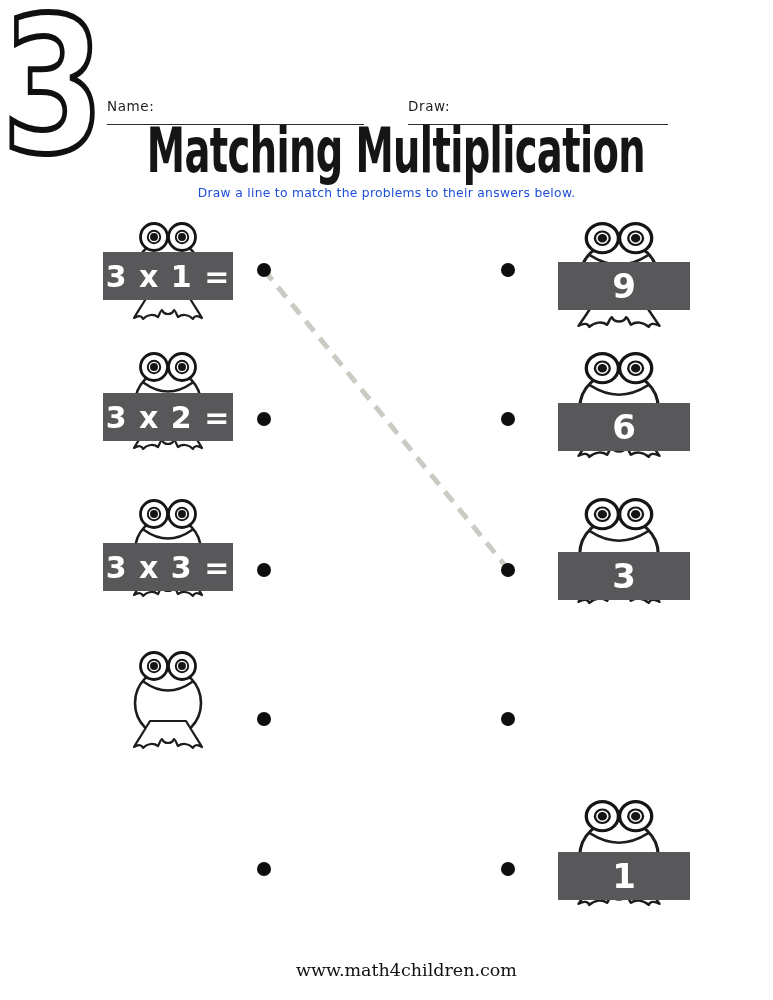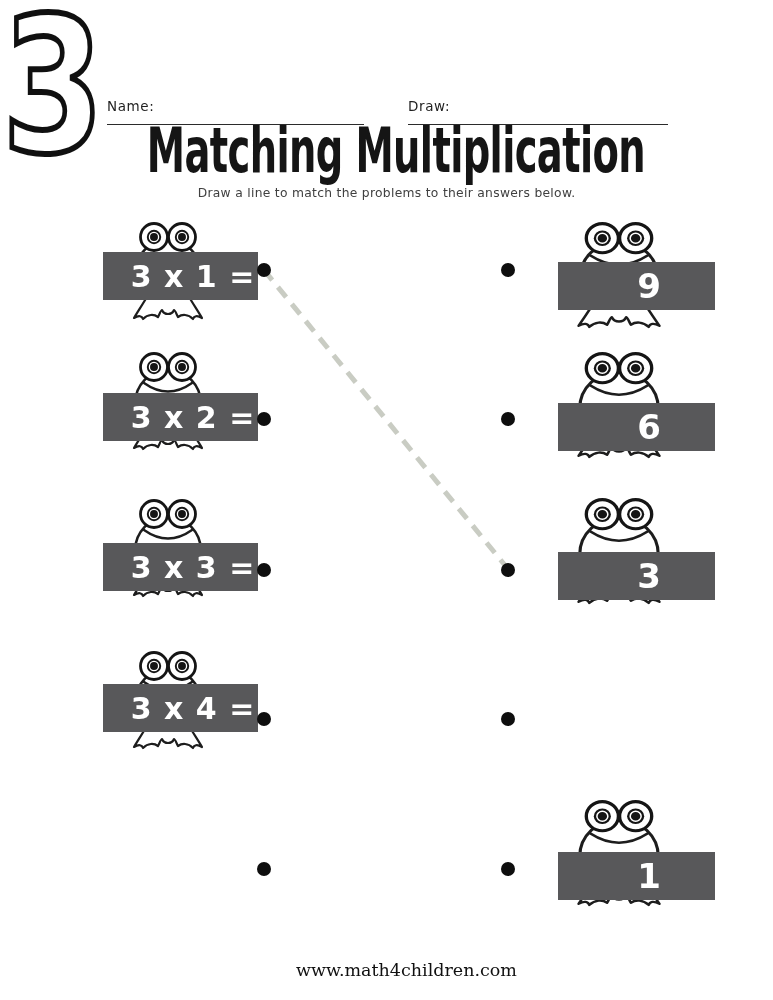--- a/index.html
+++ b/index.html
@@ -16,32 +16,32 @@
   .field-label{font-size:13.5px;letter-spacing:0.6px;color:#1f1f1f;}
   .write-line{margin-top:8px;height:1px;border-bottom:1.4px solid #2b2b2b;}
   .name-field{left:107px;width:257px;}
   .date-field{left:408px;width:260px;}
 
   
   .title{position:absolute;top:114px;left:0;width:100%;margin:0;text-align:center;
          font-size:62px;font-weight:700;letter-spacing:-1px;color:#151515;white-space:nowrap;
          transform:scaleX(0.62);transform-origin:50% 50%;}
   .subtitle{position:absolute;top:186px;left:0;width:100%;text-align:center;
-            font-size:12.3px;letter-spacing:0.3px;color:#404040;}
+            font-size:12.3px;letter-spacing:0.3px;color:#1d4ed8;}
 
   
   .line-layer{position:absolute;left:0;top:0;width:773px;height:1000px;z-index:1;pointer-events:none;}
   .match-line{stroke:var(--dash,#c9ccc3);stroke-width:5;stroke-dasharray:13 9;}
 
   
   .item{position:absolute;z-index:2;}
   .frog{position:absolute;top:0;overflow:visible;}
   .sign{position:absolute;left:0;height:48px;display:flex;align-items:center;justify-content:center;
         background:var(--sign-bg,#58585A);color:var(--sign-text,#ffffff);
-        font-weight:700;z-index:3;padding-left:25px;}
+        font-weight:700;z-index:3;}
 
   .pitem{left:103px;width:130px;height:102px;}
   .pitem .frog{left:28px;width:74px;height:98px;}
   .pitem .sign{width:130px;font-size:30px;letter-spacing:1px;}
   .p0{top:222px}.p1{top:352px}.p2{top:499px}.p3{top:651px}.p4{top:801px}
   .p0 .sign{top:30px}.p1 .sign{top:41px}.p2 .sign{top:44px}.p3 .sign{top:33px}.p4 .sign{top:42px}
 
   .aitem{left:558px;width:132px;height:110px;}
   .aitem .frog{left:17px;width:88px;height:106px;}
   .aitem .sign{width:132px;font-size:34px;}
@@ -118,23 +118,20 @@
         <use href="#frog"></use>
       </svg>
     <div class="sign">
         <span>3 x 3 =</span>
       </div>
   </div>
   <div class="item pitem p3">
     <svg class="frog" viewBox="0 0 74 98" preserveAspectRatio="none">
         <use href="#frog"></use>
       </svg>
-    <div class="sign">
-        <span>3 x 4 =</span>
-      </div>
   </div>
 
   <div class="item aitem a0">
     <svg class="frog" viewBox="0 0 74 98" preserveAspectRatio="none">
         <use href="#frog"></use>
       </svg>
     <div class="sign">
         <span>9</span>
       </div>
   </div>

